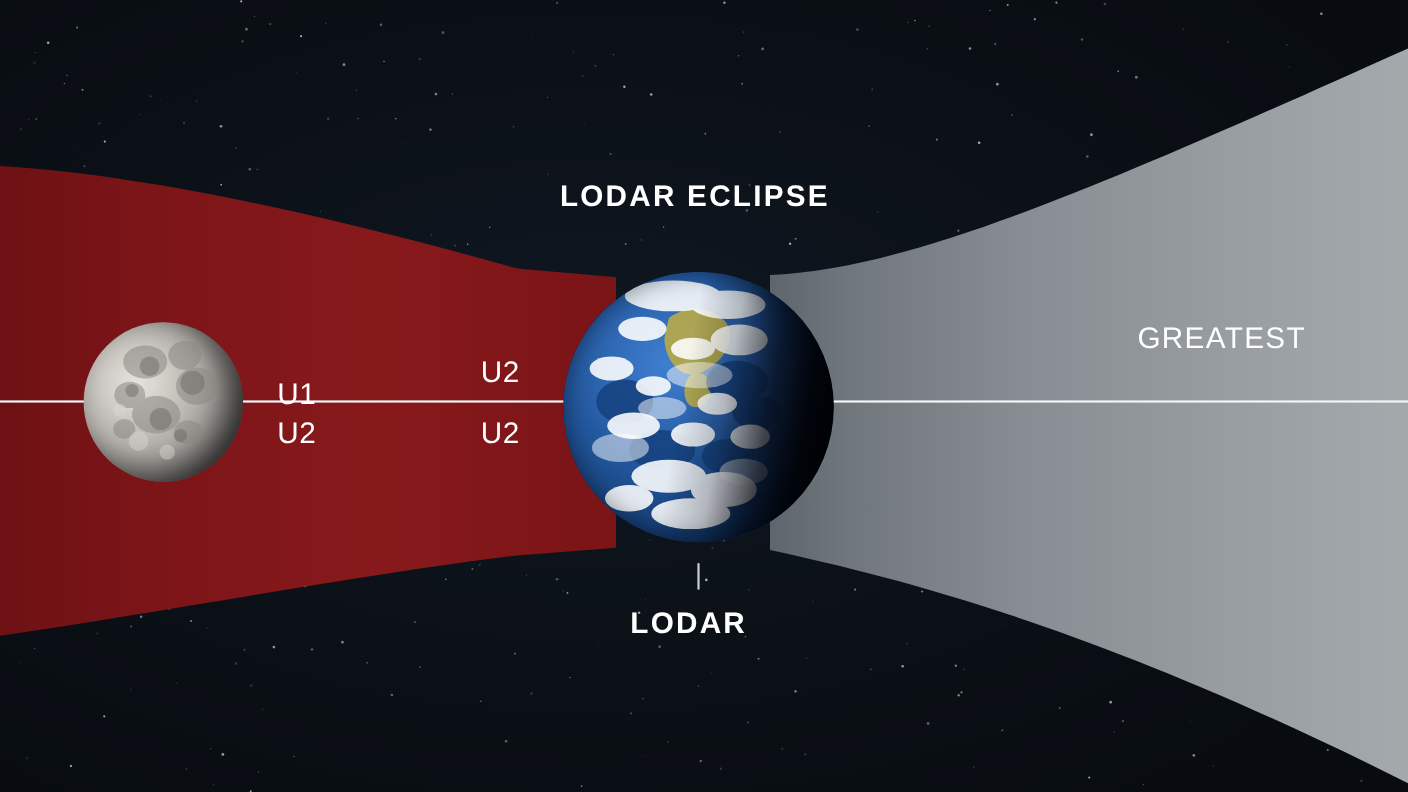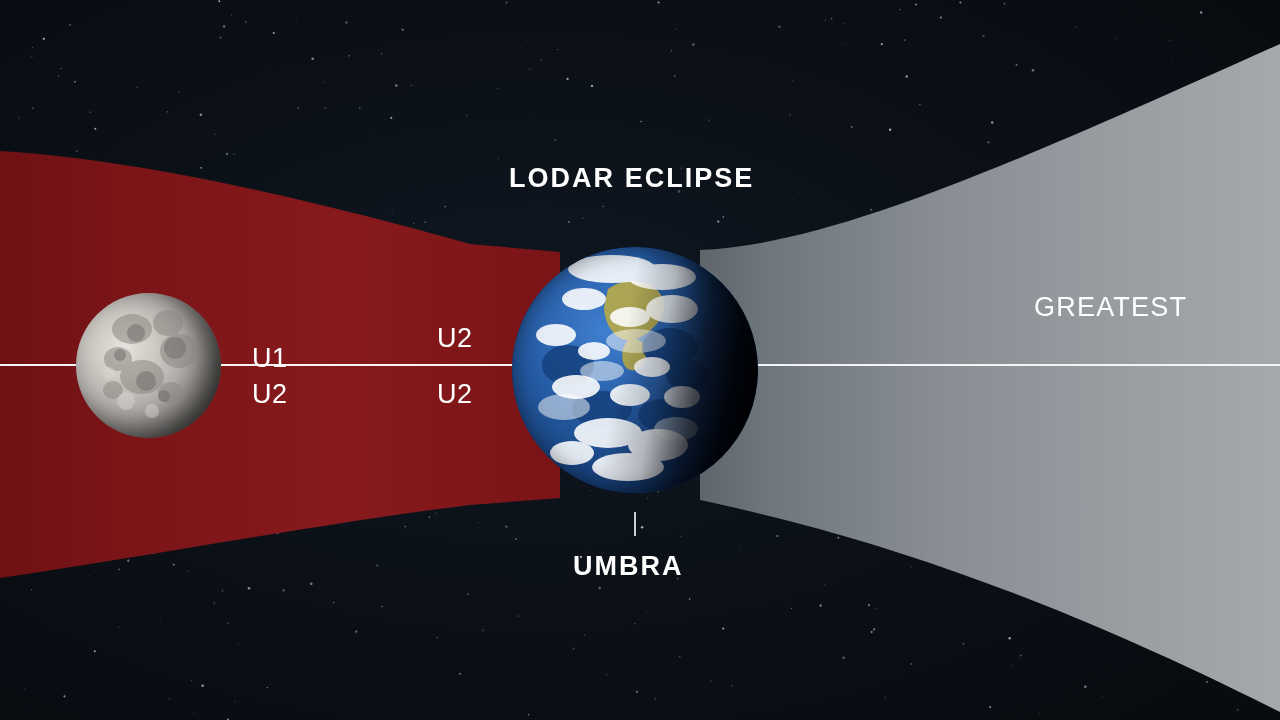--- a/index.html
+++ b/index.html
@@ -682,17 +682,17 @@
   <div class="label" id="title-lunar-eclipse">LODAR ECLIPSE</div>
 
   <div class="label contact-label" id="label-u1-upper">U1</div>
 
   <div class="label contact-label" id="label-u2-upper2">U2</div>
 
   <div class="label contact-label" id="label-u2-lower1">U2</div>
 
   <div class="label contact-label" id="label-u2-lower2">U2</div>
 
-  <div class="label" id="label-umbra">UMBRA</div>
+  <div class="label" id="label-umbra">LODAR</div>
 
   <div class="label" id="label-greatest-eclipse"><span>GREATEST</span><br></div>
 
 </div>
 
 </body></html>

